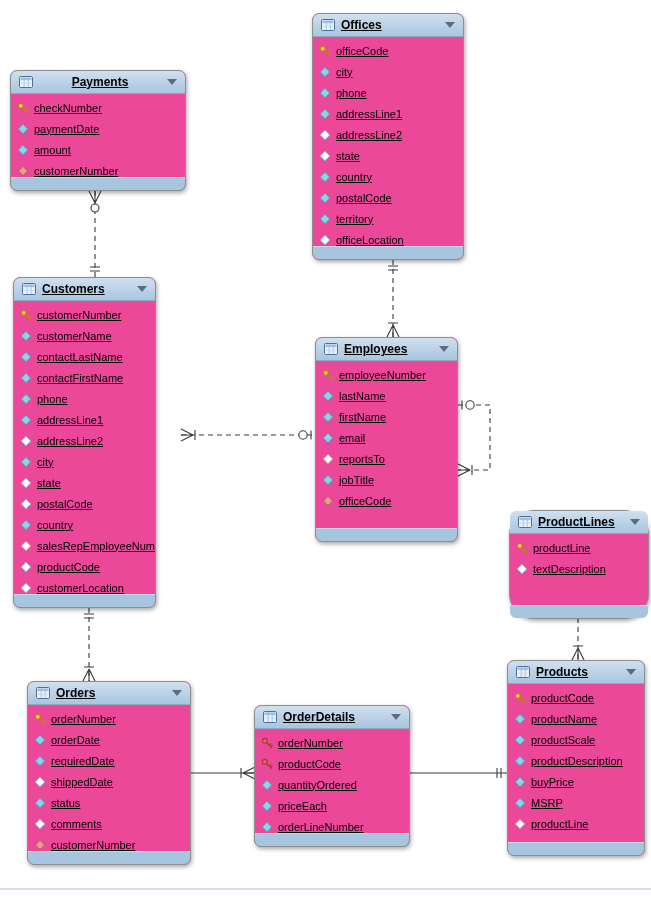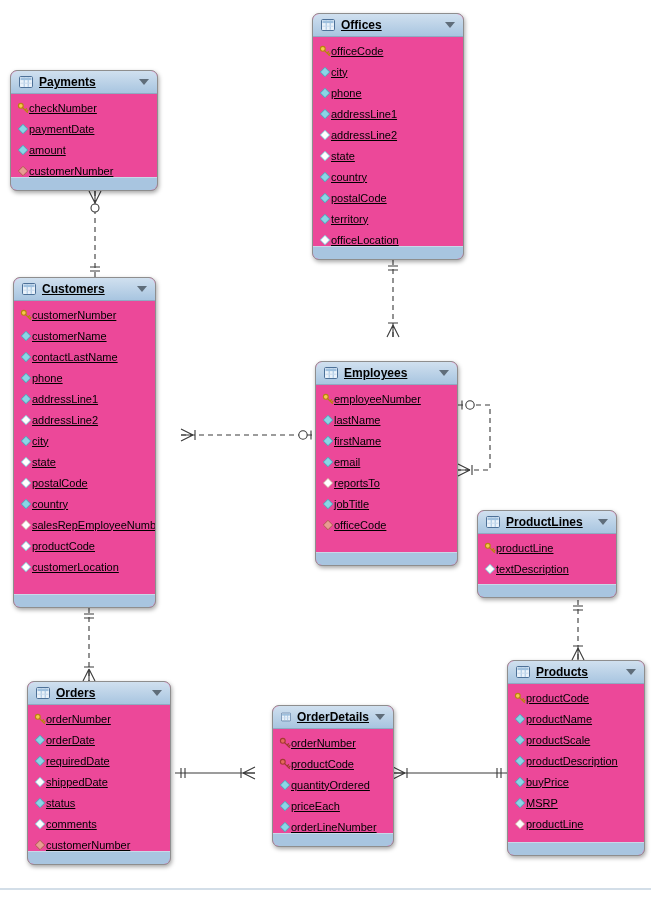--- a/index.html
+++ b/index.html
@@ -13,21 +13,21 @@
   .table-card{position:absolute;background:#ec4899;border:1px solid var(--card-border);
           border-radius:7px;box-shadow:1px 2px 4px rgba(0,0,0,0.35);
           display:flex;flex-direction:column;box-sizing:border-box;text-decoration:underline;}
   .table-header{height:22px;flex:0 0 22px;display:flex;align-items:center;gap:6px;
           padding:0 8px;background:linear-gradient(var(--header-top),var(--header-bottom));
           border-bottom:1px solid #8fa9c2;border-radius:6px 6px 0 0;}
   .table-title{font-size:12px;font-weight:bold;color:#000;flex:1;line-height:22px;}
   .collapse-arrow{width:0;height:0;border-left:5px solid transparent;
           border-right:5px solid transparent;border-top:6px solid #5f6d7a;}
   .table-body{flex:1;padding:3px 4px 0 6px;overflow:hidden;}
-  .field-row{height:21px;display:flex;align-items:center;font-size:11px;
+  .field-row{height:21px;display:flex;align-items:center;gap:5px;font-size:11px;
           color:#000;white-space:nowrap;}
   .field-row svg{flex:0 0 auto;}
   .table-footer{height:12px;flex:0 0 12px;background:var(--footer);
           border-radius:0 0 6px 6px;border-top:1px solid #c9d8e8;}
   .bottom-divider{position:absolute;left:0;top:888px;width:651px;height:2px;
           background:#d3dee8;}
 </style>
 </head>
 <body>
 
@@ -71,21 +71,21 @@
         <path d="M181,778 L181,768 M185,778 L185,768" fill="none" stroke="#3a3a3a" stroke-width="1.1"></path>
         <path d="M243,773 L255,767 M243,773 L255,773 M243,773 L255,779 M241,768 L241,778" fill="none" stroke="#3a3a3a" stroke-width="1.1"></path>
       </g>
       <g>
         <path d="M393 773 L 507 773" fill="none" stroke="#3a3a3a" stroke-width="1.1"></path>
         <path d="M405,773 L393,779 M405,773 L393,773 M405,773 L393,767 M407,778 L407,768" fill="none" stroke="#3a3a3a" stroke-width="1.1"></path>
         <path d="M501,768 L501,778 M497,768 L497,778" fill="none" stroke="#3a3a3a" stroke-width="1.1"></path>
       </g>
     </svg>
   <div class="bottom-divider"></div>
-<div class="table-card" style="left: 10px; top: 70px; width: 148px; height: 121px;">
+<div class="table-card" style="left: 10px; top: 70px; width: 176px; height: 121px; text-align: center;">
       <div class="table-header">
         <svg width="14" height="12" viewBox="0 0 14 12">
           <rect x="0.5" y="0.5" width="13" height="11" rx="1.2" fill="#eaf2fa" stroke="#4d7198" stroke-width="1"></rect>
           <rect x="1.5" y="1.5" width="11" height="2.6" fill="#9fc0de"></rect>
           <line x1="5.2" y1="1.5" x2="5.2" y2="10.8" stroke="#9fc0de" stroke-width="1"></line>
           <line x1="9.2" y1="1.5" x2="9.2" y2="10.8" stroke="#9fc0de" stroke-width="1"></line>
           <line x1="1.5" y1="7.2" x2="12.5" y2="7.2" stroke="#c8daec" stroke-width="1"></line>
         </svg>
         <span class="table-title">Payments</span>
         <span class="collapse-arrow"></span>
@@ -148,20 +148,26 @@
         <div class="field-row">
           <svg width="12" height="12" viewBox="0 0 12 12">
             <polygon points="6,1.3 10.7,6 6,10.7 1.3,6" fill="#8ad6e6" stroke="#4aa4b8" stroke-width="1"></polygon>
           </svg>
           <span>contactLastName</span>
         </div>
         <div class="field-row">
           <svg width="12" height="12" viewBox="0 0 12 12">
             <polygon points="6,1.3 10.7,6 6,10.7 1.3,6" fill="#8ad6e6" stroke="#4aa4b8" stroke-width="1"></polygon>
           </svg>
+          <span>contactFirstName</span>
+        </div>
+        <div class="field-row">
+          <svg width="12" height="12" viewBox="0 0 12 12">
+            <polygon points="6,1.3 10.7,6 6,10.7 1.3,6" fill="#8ad6e6" stroke="#4aa4b8" stroke-width="1"></polygon>
+          </svg>
           <span>phone</span>
         </div>
         <div class="field-row">
           <svg width="12" height="12" viewBox="0 0 12 12">
             <polygon points="6,1.3 10.7,6 6,10.7 1.3,6" fill="#8ad6e6" stroke="#4aa4b8" stroke-width="1"></polygon>
           </svg>
           <span>addressLine1</span>
         </div>
         <div class="field-row">
           <svg width="12" height="12" viewBox="0 0 12 12">
@@ -284,21 +290,21 @@
         </div>
         <div class="field-row">
           <svg width="12" height="12" viewBox="0 0 12 12">
             <polygon points="6,1.3 10.7,6 6,10.7 1.3,6" fill="#ffffff" stroke="#7cc4d4" stroke-width="1"></polygon>
           </svg>
           <span>officeLocation</span>
         </div>
       </div>
       <div class="table-footer"></div>
     </div>
-    <div class="table-card" style="left: 315px; top: 337px; width: 143px; height: 205px; margin-top: 24px;">
+    <div class="table-card" style="left: 315px; top: 337px; width: 143px; height: 205px;">
       <div class="table-header">
         <svg width="14" height="12" viewBox="0 0 14 12">
           <rect x="0.5" y="0.5" width="13" height="11" rx="1.2" fill="#eaf2fa" stroke="#4d7198" stroke-width="1"></rect>
           <rect x="1.5" y="1.5" width="11" height="2.6" fill="#9fc0de"></rect>
           <line x1="5.2" y1="1.5" x2="5.2" y2="10.8" stroke="#9fc0de" stroke-width="1"></line>
           <line x1="9.2" y1="1.5" x2="9.2" y2="10.8" stroke="#9fc0de" stroke-width="1"></line>
           <line x1="1.5" y1="7.2" x2="12.5" y2="7.2" stroke="#c8daec" stroke-width="1"></line>
         </svg>
         <span class="table-title">Employees</span>
         <span class="collapse-arrow"></span>
@@ -343,21 +349,21 @@
         </div>
         <div class="field-row">
           <svg width="12" height="12" viewBox="0 0 12 12">
             <polygon points="6,1.3 10.7,6 6,10.7 1.3,6" fill="#e89c92" stroke="#b05a50" stroke-width="1"></polygon>
           </svg>
           <span>officeCode</span>
         </div>
       </div>
       <div class="table-footer"></div>
     </div>
-    <div class="table-card" style="left: 477px; top: 510px; width: 140px; height: 88px;">
+    <div class="table-card" style="left: 509px; top: 510px; width: 140px; height: 109px; border-radius: 25px;">
       <div class="table-header">
         <svg width="14" height="12" viewBox="0 0 14 12">
           <rect x="0.5" y="0.5" width="13" height="11" rx="1.2" fill="#eaf2fa" stroke="#4d7198" stroke-width="1"></rect>
           <rect x="1.5" y="1.5" width="11" height="2.6" fill="#9fc0de"></rect>
           <line x1="5.2" y1="1.5" x2="5.2" y2="10.8" stroke="#9fc0de" stroke-width="1"></line>
           <line x1="9.2" y1="1.5" x2="9.2" y2="10.8" stroke="#9fc0de" stroke-width="1"></line>
           <line x1="1.5" y1="7.2" x2="12.5" y2="7.2" stroke="#c8daec" stroke-width="1"></line>
         </svg>
         <span class="table-title">ProductLines</span>
         <span class="collapse-arrow"></span>
@@ -372,21 +378,21 @@
         </div>
         <div class="field-row">
           <svg width="12" height="12" viewBox="0 0 12 12">
             <polygon points="6,1.3 10.7,6 6,10.7 1.3,6" fill="#ffffff" stroke="#7cc4d4" stroke-width="1"></polygon>
           </svg>
           <span>textDescription</span>
         </div>
       </div>
       <div class="table-footer"></div>
     </div>
-    <div class="table-card" style="left: 27px; top: 681px; width: 144px; height: 184px;">
+    <div class="table-card" style="left: 27px; top: 681px; width: 164px; height: 184px;">
       <div class="table-header">
         <svg width="14" height="12" viewBox="0 0 14 12">
           <rect x="0.5" y="0.5" width="13" height="11" rx="1.2" fill="#eaf2fa" stroke="#4d7198" stroke-width="1"></rect>
           <rect x="1.5" y="1.5" width="11" height="2.6" fill="#9fc0de"></rect>
           <line x1="5.2" y1="1.5" x2="5.2" y2="10.8" stroke="#9fc0de" stroke-width="1"></line>
           <line x1="9.2" y1="1.5" x2="9.2" y2="10.8" stroke="#9fc0de" stroke-width="1"></line>
           <line x1="1.5" y1="7.2" x2="12.5" y2="7.2" stroke="#c8daec" stroke-width="1"></line>
         </svg>
         <span class="table-title">Orders</span>
         <span class="collapse-arrow"></span>
@@ -431,21 +437,21 @@
         </div>
         <div class="field-row">
           <svg width="12" height="12" viewBox="0 0 12 12">
             <polygon points="6,1.3 10.7,6 6,10.7 1.3,6" fill="#e89c92" stroke="#b05a50" stroke-width="1"></polygon>
           </svg>
           <span>customerNumber</span>
         </div>
       </div>
       <div class="table-footer"></div>
     </div>
-    <div class="table-card" style="left: 272px; top: 705px; width: 122px; height: 142px;">
+    <div class="table-card" style="left: 254px; top: 705px; width: 156px; height: 142px;">
       <div class="table-header">
         <svg width="14" height="12" viewBox="0 0 14 12">
           <rect x="0.5" y="0.5" width="13" height="11" rx="1.2" fill="#eaf2fa" stroke="#4d7198" stroke-width="1"></rect>
           <rect x="1.5" y="1.5" width="11" height="2.6" fill="#9fc0de"></rect>
           <line x1="5.2" y1="1.5" x2="5.2" y2="10.8" stroke="#9fc0de" stroke-width="1"></line>
           <line x1="9.2" y1="1.5" x2="9.2" y2="10.8" stroke="#9fc0de" stroke-width="1"></line>
           <line x1="1.5" y1="7.2" x2="12.5" y2="7.2" stroke="#c8daec" stroke-width="1"></line>
         </svg>
         <span class="table-title">OrderDetails</span>
         <span class="collapse-arrow"></span>

